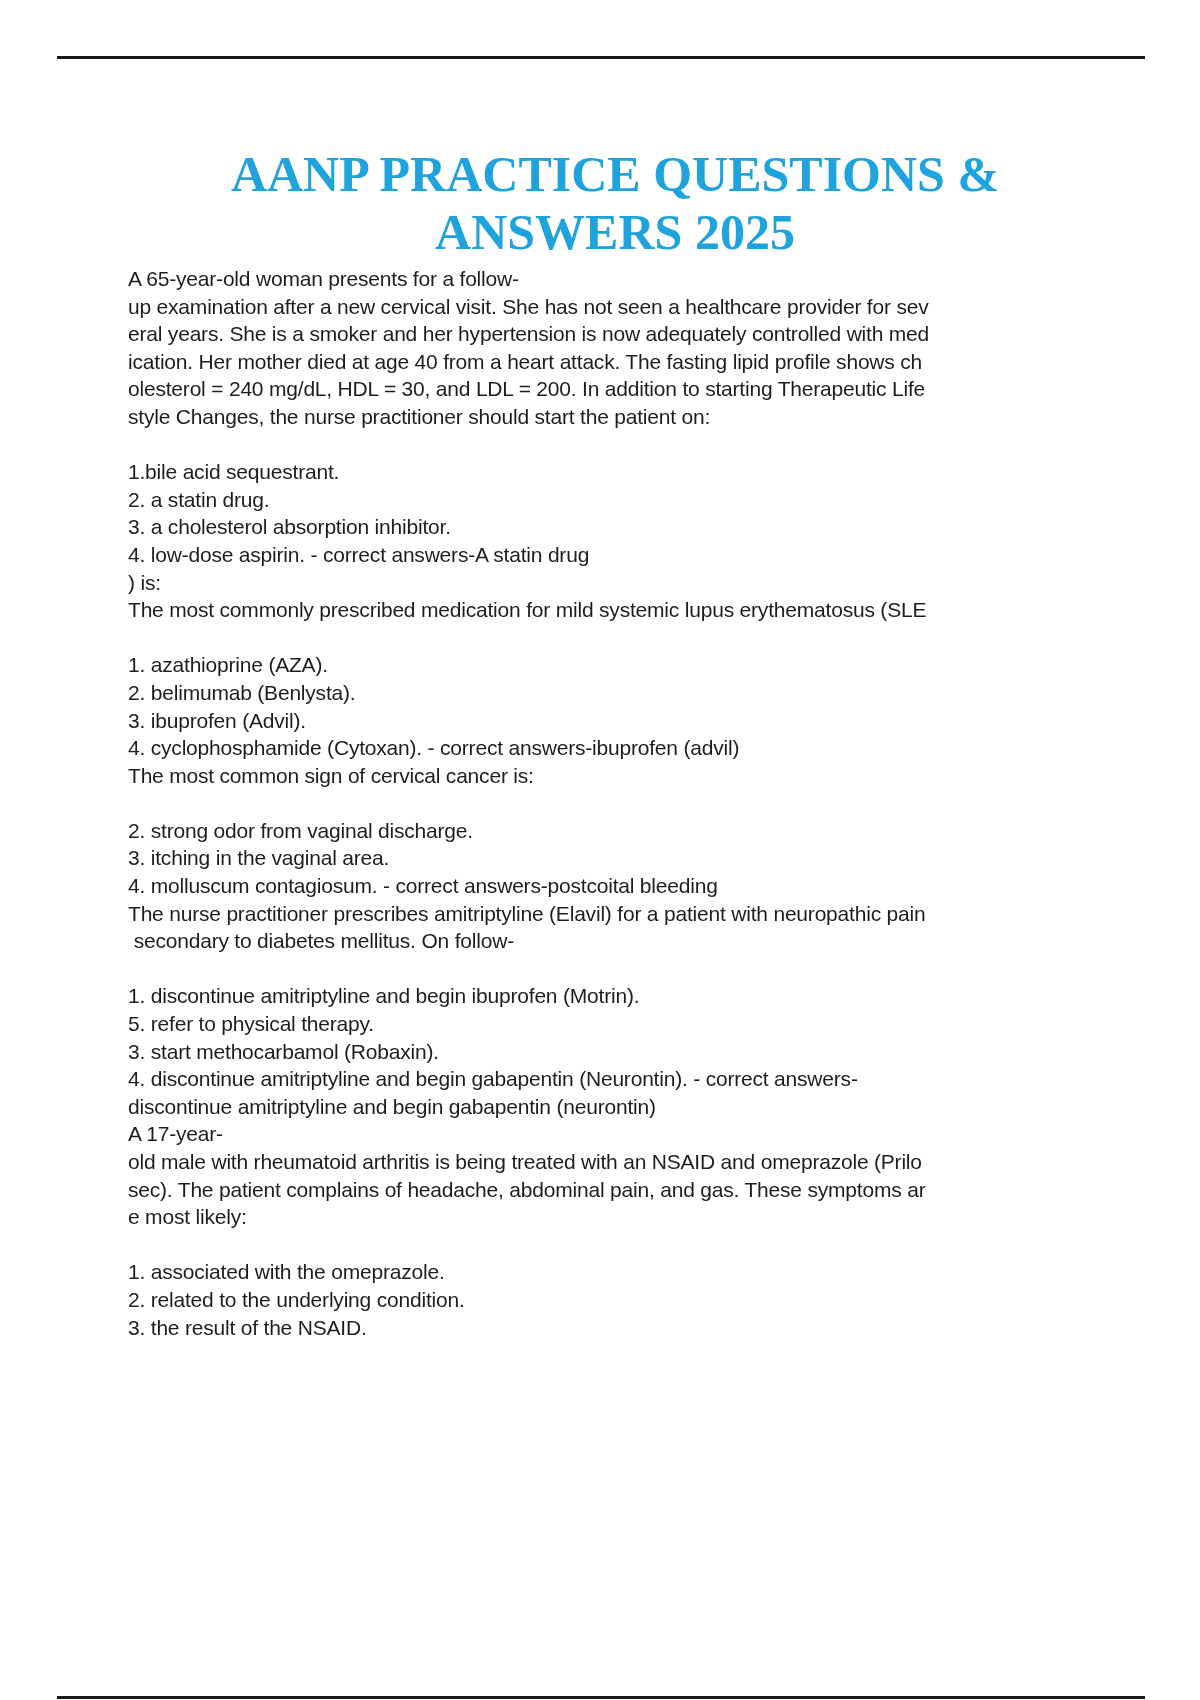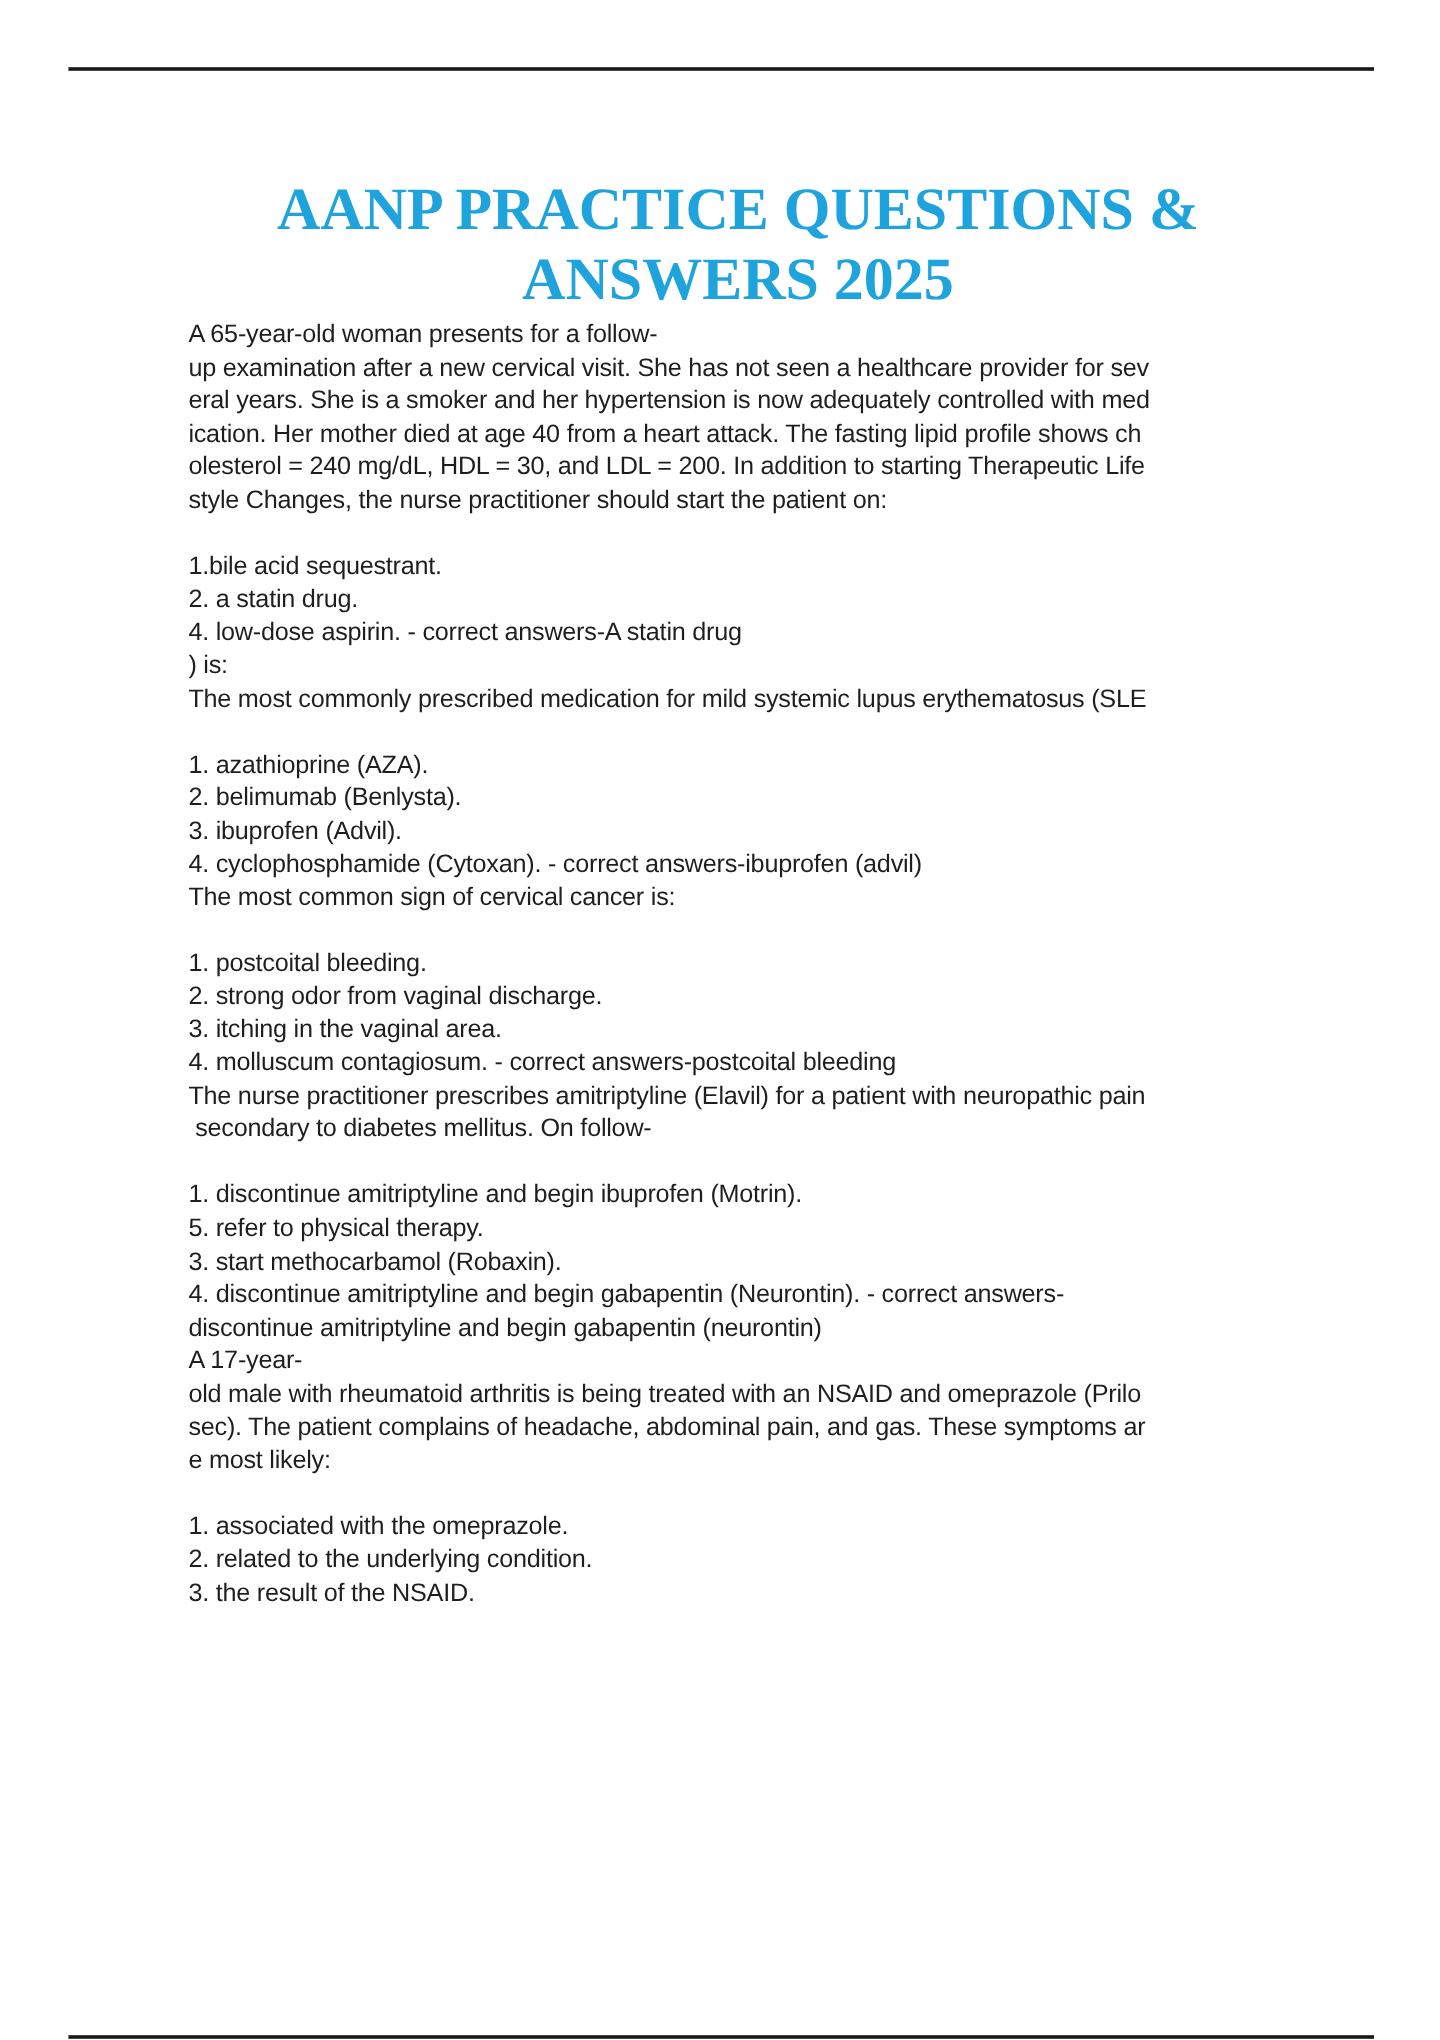--- a/index.html
+++ b/index.html
@@ -7,21 +7,21 @@
     .rule { position: absolute; left: 57px; width: 1088px; height: 3px; background: #1a1a1a; }
     .rule.top { top: 56px; }
     .rule.bottom { top: 1696px; }
     .title {
       position: absolute; left: 0; top: 145px; width: 1230px;
       text-align: center; color: #1fa3dc;
       font-family: "Liberation Serif", "DejaVu Serif", serif;
       font-weight: bold; font-size: 50px; line-height: 58px; margin: 0;
     }
     .body {
-      position: absolute; left: 157px; top: 265px; width: 940px;
+      position: absolute; left: 128px; top: 265px; width: 940px;
       font-family: "Liberation Sans", "DejaVu Sans", sans-serif;
       font-size: 21px; line-height: 27.6px; color: #1e1e1e;
       letter-spacing: -0.2px;
     }
     .line { display: block; white-space: pre; min-height: 27.6px; }
   </style>
 </head>
 <body>
 
 <div class="rule top"></div>
@@ -36,37 +36,37 @@
   <div>
     <span class="line">A 65-year-old woman presents for a follow-</span>
     <span class="line">up examination after a new cervical visit. She has not seen a healthcare provider for sev</span>
     <span class="line">eral years. She is a smoker and her hypertension is now adequately controlled with med</span>
     <span class="line">ication. Her mother died at age 40 from a heart attack. The fasting lipid profile shows ch</span>
     <span class="line">olesterol = 240 mg/dL, HDL = 30, and LDL = 200. In addition to starting Therapeutic Life</span>
     <span class="line">style Changes, the nurse practitioner should start the patient on:</span>
     <span class="line"></span>
     <span class="line">1.bile acid sequestrant.</span>
     <span class="line">2. a statin drug.</span>
+    <span class="line">3. a cholesterol absorption inhibitor.</span>
     <span class="line">4. low-dose aspirin. - correct answers-A statin drug</span>
   </div>
 
   <div>
     <span class="line">) is:</span>
     <span class="line">The most commonly prescribed medication for mild systemic lupus erythematosus (SLE</span>
     <span class="line"></span>
     <span class="line">1. azathioprine (AZA).</span>
     <span class="line">2. belimumab (Benlysta).</span>
     <span class="line">3. ibuprofen (Advil).</span>
     <span class="line">4. cyclophosphamide (Cytoxan). - correct answers-ibuprofen (advil)</span>
   </div>
 
   <div>
     <span class="line">The most common sign of cervical cancer is:</span>
     <span class="line"></span>
-    <span class="line">1. postcoital bleeding.</span>
     <span class="line">2. strong odor from vaginal discharge.</span>
     <span class="line">3. itching in the vaginal area.</span>
     <span class="line">4. molluscum contagiosum. - correct answers-postcoital bleeding</span>
   </div>
 
   <div>
     <span class="line">The nurse practitioner prescribes amitriptyline (Elavil) for a patient with neuropathic pain</span>
     <span class="line"> secondary to diabetes mellitus. On follow-</span>
     <span class="line"></span>
     <span class="line">1. discontinue amitriptyline and begin ibuprofen (Motrin).</span>

